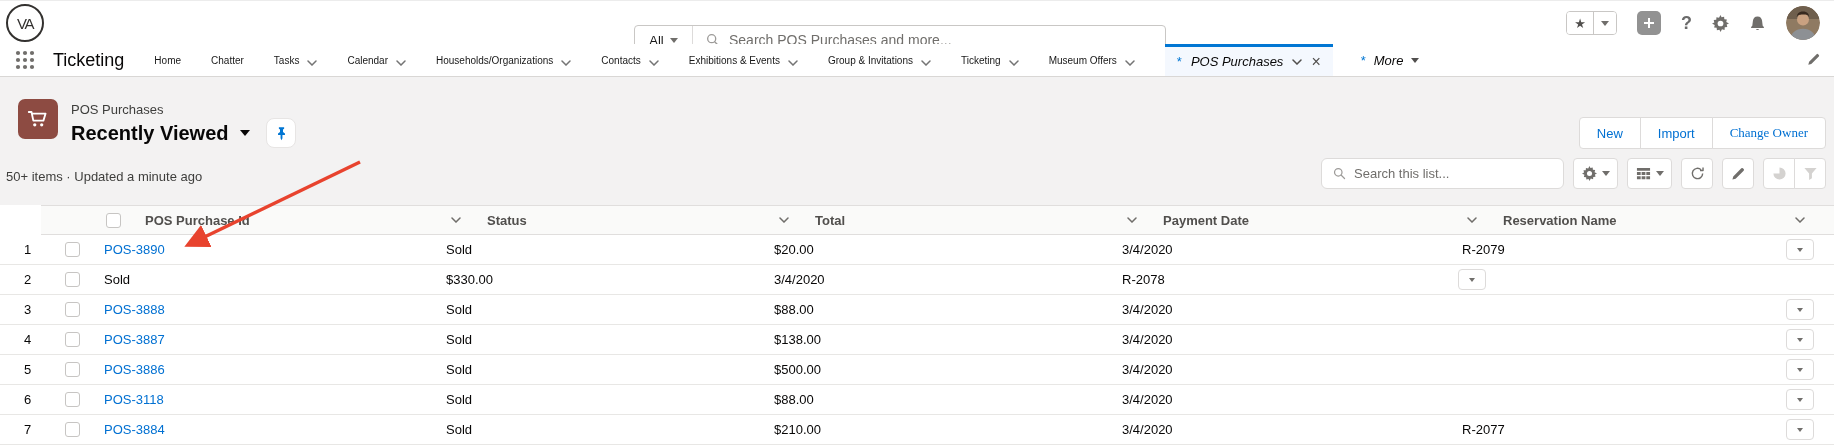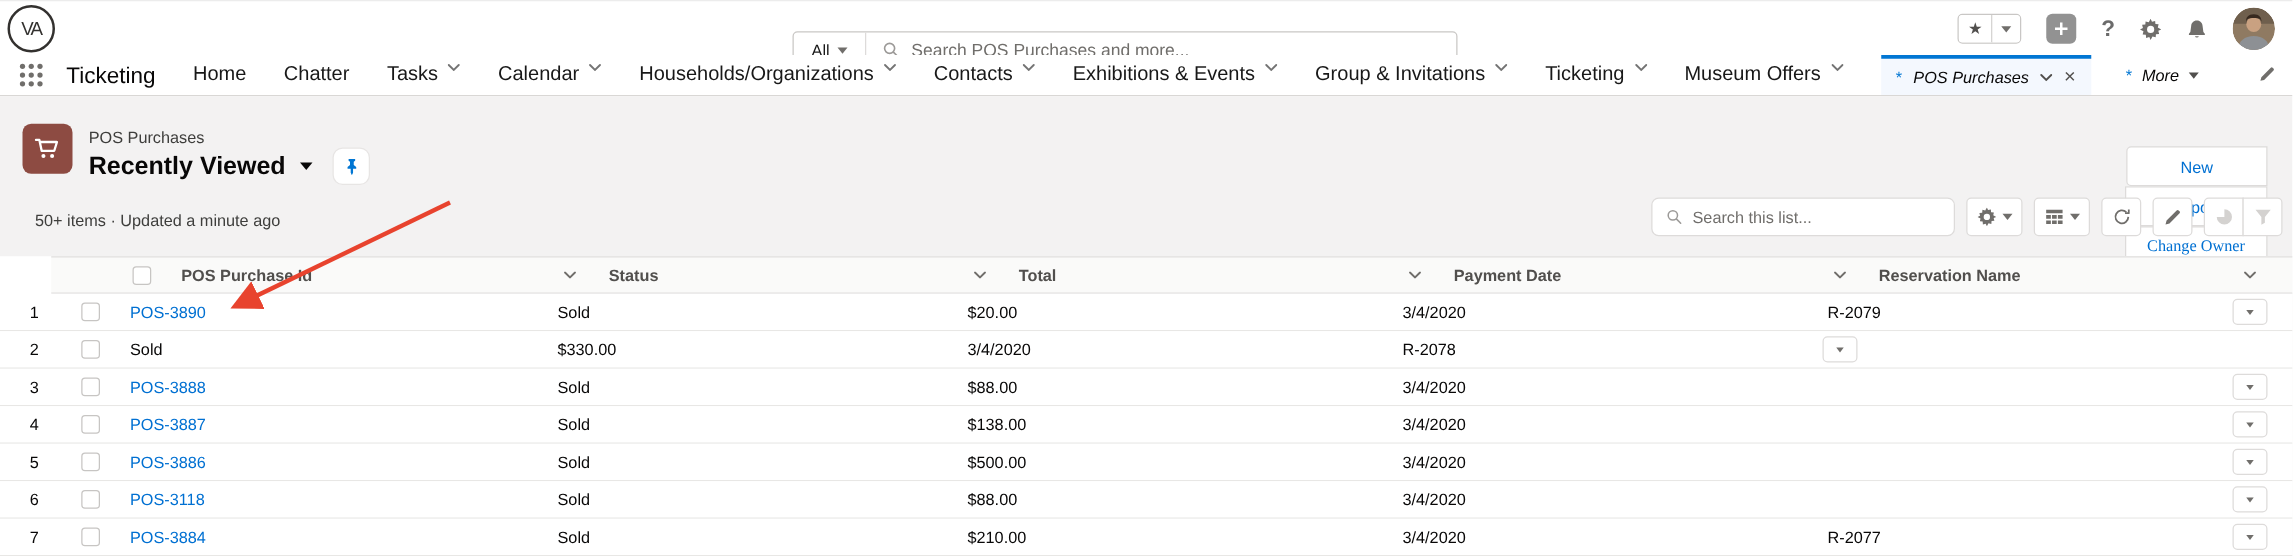--- a/index.html
+++ b/index.html
@@ -32,44 +32,44 @@
   .help-glyph { font-size:18px; font-weight:600; color:#6b6b6b; cursor:pointer; }
   .icon-plain { display:flex; cursor:pointer; }
   .avatar { width:34px; height:34px; border-radius:50%; overflow:hidden; cursor:pointer; }
 
   
   .navbar { position:absolute; top:44px; left:0; right:0; height:33px; background:#fff;
     border-bottom:1px solid #d9d7d5; display:flex; align-items:stretch; }
   .waffle { display:flex; align-items:center; margin-left:14px; cursor:pointer; }
   .appname { display:flex; align-items:center; font-size:18px; color:#080707; margin-left:17px; margin-right:30px; white-space:nowrap; }
   .nav-list { display:flex; align-items:center; gap:30px; }
-  .nav-item { display:flex; align-items:flex-start; gap:8px; font-size:16px; color:#181818; cursor:pointer; white-space:nowrap; }
+  .nav-item { display:flex; align-items:flex-end; gap:8px; font-size:10px; color:#181818; cursor:pointer; white-space:nowrap; }
   .tab-active { display:flex; align-items:center; gap:9px; margin-left:30px; padding:0 12px; background:#f4f8fe;
     border-top:3px solid #0176d3; font-size:13px; font-style:italic; color:#080707; cursor:pointer; white-space:nowrap; }
   .tab-star { color:#0176d3; font-style:normal; }
   .tab-close { font-style:normal; font-size:16px; color:#514f4d; line-height:1; cursor:pointer; }
   .tab-more { display:flex; align-items:center; gap:8px; margin-left:28px; font-size:13px; font-style:italic;
     color:#080707; cursor:pointer; white-space:nowrap; }
   .tab-more .caret-down { border-top-color:#514f4d; }
   .nav-pencil { position:absolute; right:13px; top:52px; cursor:pointer; }
 
   
   .page { position:absolute; top:77px; left:0; right:0; bottom:0; background:#f3f2f2; }
   .obj-icon { position:absolute; left:18px; top:22px; width:40px; height:40px; background:#8d4b42;
     border-radius:7px; display:flex; align-items:center; justify-content:center; }
   .obj-label { position:absolute; left:71px; top:25px; font-size:13px; color:#3e3e3c; }
   .view-row { position:absolute; left:71px; top:41px; display:flex; align-items:center; }
   .view-name { font-size:20px; font-weight:700; color:#080707; }
   .view-caret { width:0; height:0; border-left:5px solid transparent; border-right:5px solid transparent;
     border-top:6px solid #080707; margin-left:12px; cursor:pointer; }
   .pin-btn { width:30px; height:30px; background:#fff; border:1px solid #e7e5e4; border-radius:8px;
     display:flex; align-items:center; justify-content:center; margin-left:16px; cursor:pointer; }
-  .meta { position:absolute; left:28px; top:92px; font-size:13px; color:#3e3e3c; }
-
-  .actions { position:absolute; right:20px; top:40px; display:flex;flex-direction:column; }
+  .meta { position:absolute; left:6px; top:92px; font-size:13px; color:#3e3e3c; }
+
+  .actions { position:absolute; right:8px; top:40px; display:flex; }
   .sf-btn { height:32px; padding:0 17px; background:#fff; border:1px solid #dddbda; color:#0070d2;
     font-size:13px; font-family:inherit; cursor:pointer; margin-left:-1px; }
   .sf-btn:first-child { border-radius:4px 0 0 4px; margin-left:0; }
   .sf-btn:last-child { border-radius:0 4px 4px 0;font-family:Liberation Serif, serif; }
 
   .controls { position:absolute; right:8px; top:81px; display:flex; align-items:center; gap:9px; }
   .list-search { width:243px; height:31px; border:1px solid #dddbda; border-radius:6px; background:#fff;
     display:flex; align-items:center; }
   .list-search .mag { margin-left:11px; display:flex; }
   .list-search input { flex:1; border:none; outline:none; font-size:13px; padding-left:8px; color:#080707;

